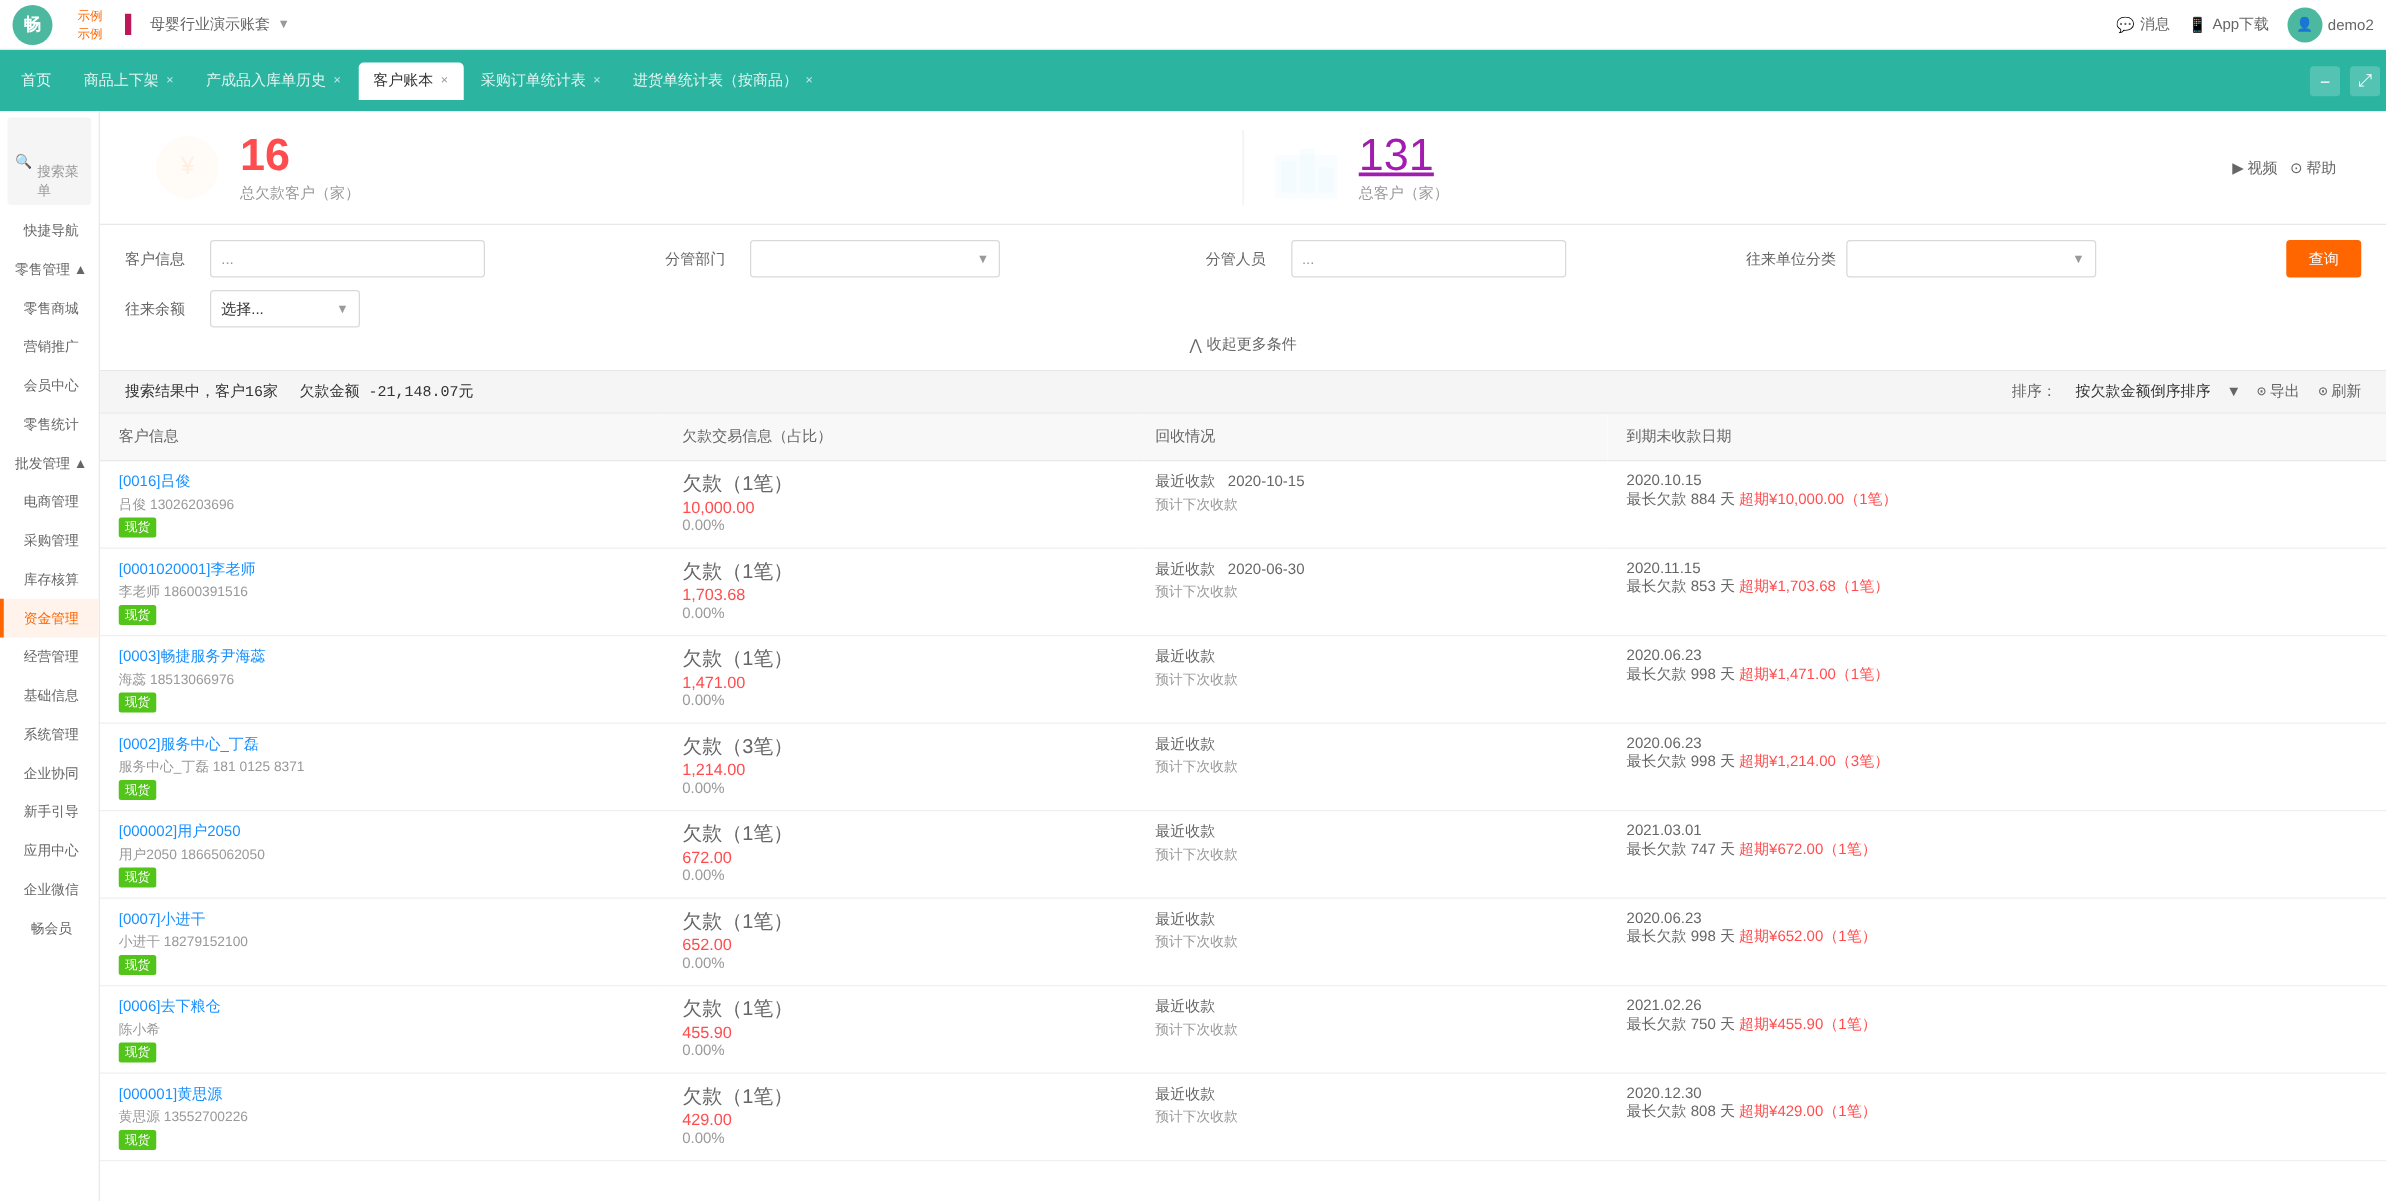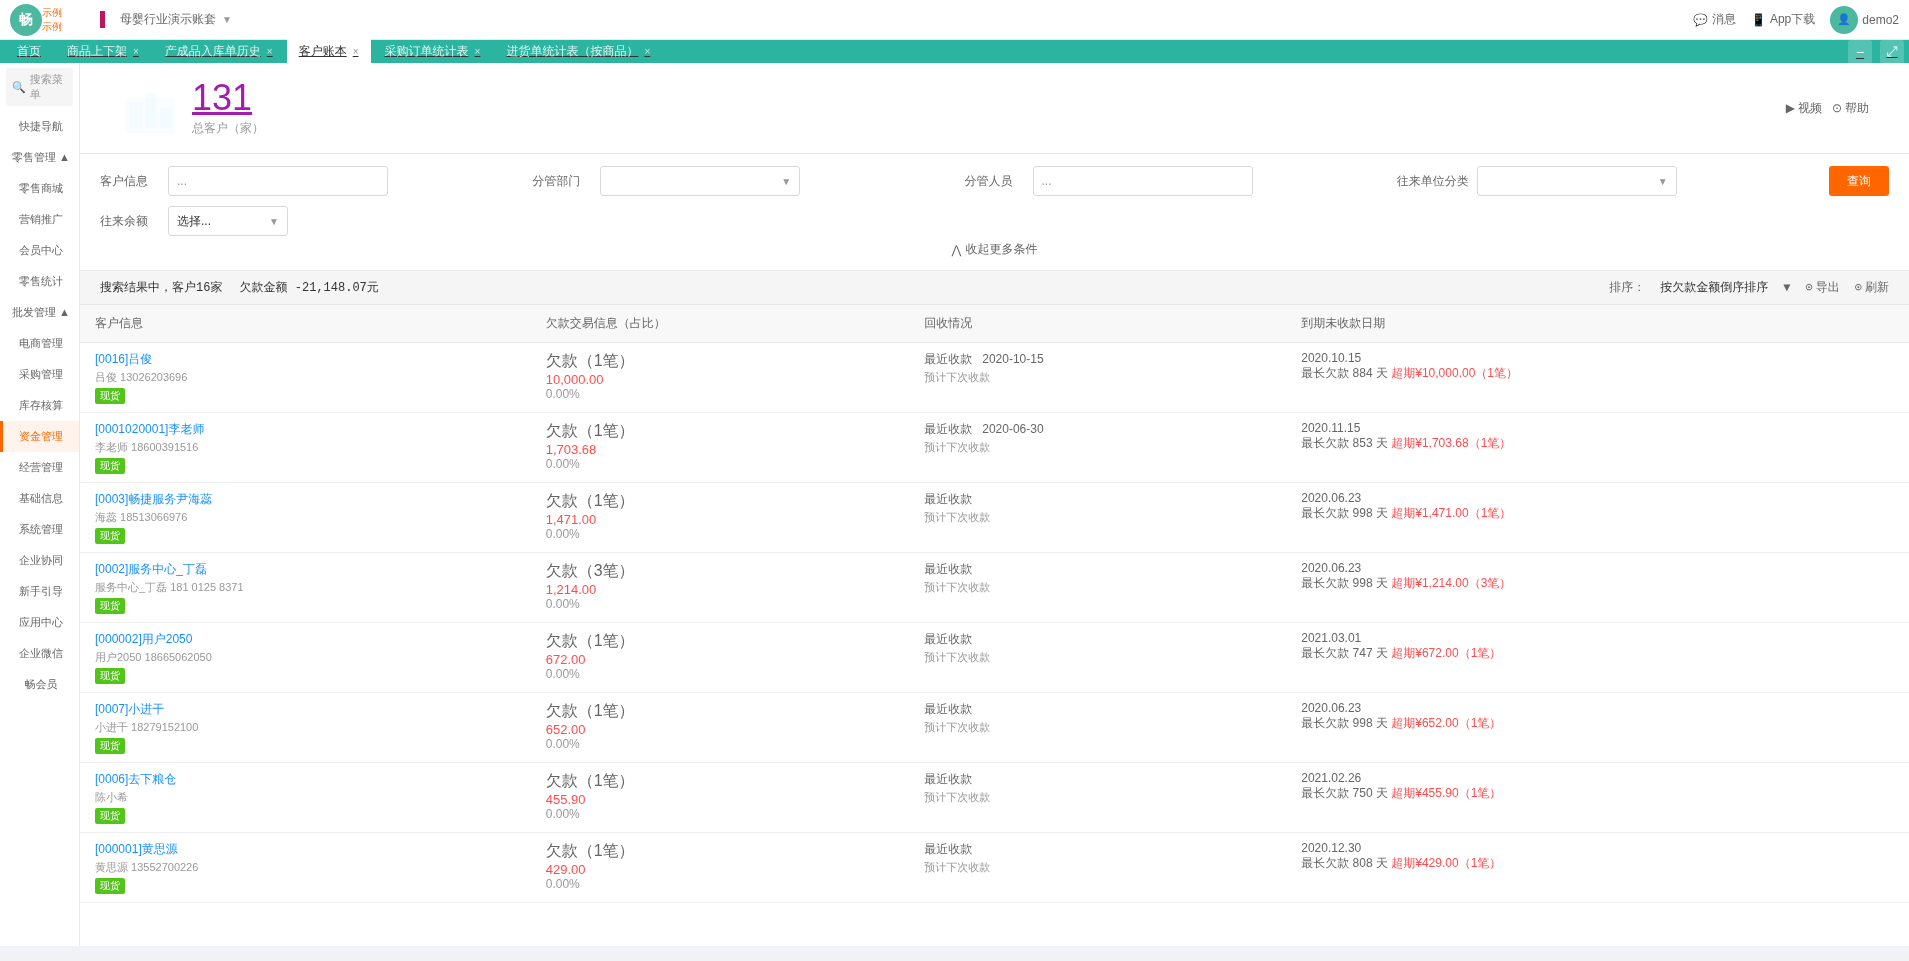--- a/index.html
+++ b/index.html
@@ -2,28 +2,28 @@
 <html><head>
   <meta charset="utf-8">
   <style>
     * { margin: 0; padding: 0; box-sizing: border-box; }
     body { font-family: 'Microsoft YaHei', Arial, sans-serif; font-size: 12px; background: #f0f2f5; color: #333; overflow: hidden; }
     
     
     .top-bar { display: flex; align-items: center; background: #fff; height: 40px; padding: 0 10px; border-bottom: 1px solid #e8e8e8; }
     .logo-area { display: flex; align-items: center; width: 80px; }
     .logo-icon { width: 32px; height: 32px; background: #4db8a0; border-radius: 50%; display: flex; align-items: center; justify-content: center; color: white; font-size: 14px; font-weight: bold; }
-    .logo-text { font-size: 10px; color: #ff6600; margin-left: 0; }
+    .logo-text { font-size: 10px; color: #ff6600; margin-left: 20px; }
     .store-selector { display: flex; align-items: center; flex: 1; padding-left: 10px; font-size: 12px; color: #666; border-left: 5px solid #be185d; margin-left: 10px; padding-left: 15px; }
     .top-right { display: flex; align-items: center; gap: 15px; margin-left: auto; }
     .top-right-item { display: flex; align-items: center; gap: 4px; font-size: 12px; color: #666; cursor: pointer; }
     .avatar { width: 28px; height: 28px; border-radius: 50%; background: #4db8a0; color: white; display: flex; align-items: center; justify-content: center; font-size: 11px; }
 
     
-    .tab-bar { display: flex; align-items: center; background: #2bb5a0; height: 23px; padding: 0 5px; text-decoration: underline; }
+    .tab-bar { display: flex; align-items: center; background: #2bb5a0; height: 49px; padding: 0 5px; }
     .tab { display: flex; align-items: center; padding: 0 12px; height: 30px; font-size: 12px; color: rgba(255,255,255,0.85); cursor: pointer; margin-right: 2px; border-radius: 4px 4px 0 0; white-space: nowrap; gap: 6px; }
     .tab.active { background: #fff; color: #333; border-radius: 4px 4px 0 0; }
     .tab .close-x { font-size: 10px; color: rgba(255,255,255,0.7); cursor: pointer; }
     .tab.active .close-x { color: #999; }
     .tab-home { color: rgba(255,255,255,0.9); padding: 0 12px; font-size: 12px; }
     .tab-spacer { flex: 1; }
     .tab-bar-right { display: flex; align-items: center; gap: 8px; }
     .tab-bar-btn { width: 24px; height: 24px; background: rgba(255,255,255,0.2); border-radius: 3px; display: flex; align-items: center; justify-content: center; color: white; font-size: 14px; cursor: pointer; }
 
     
@@ -151,21 +151,21 @@
     <div class="tab-bar-btn">−</div>
     <div class="tab-bar-btn">⤢</div>
   </div>
 </div>
 
 <div class="layout">
 
   <div class="sidebar">
     <div class="search-box">
       <span>🔍</span>
-      <span style="margin-left:4px;">搜索菜单</span>
+      <span style="margin-left:4px;margin-top:32px;">搜索菜单</span>
     </div>
     <div class="sidebar-item">
       <span>快捷导航</span>
     </div>
     <div class="sidebar-item">
       <span>零售管理 ▲</span>
     </div>
     <div class="sidebar-item">
       <span>零售商城</span>
     </div>
@@ -215,20 +215,32 @@
       <span>企业微信</span>
     </div>
     <div class="sidebar-item">
       <span>畅会员</span>
     </div>
   </div>
 
   <div class="main">
 
     <div class="stats-area">
+      <div class="stat-card">
+        <div class="stat-icon">
+          <svg width="60" height="60" viewBox="0 0 60 60">
+            <circle cx="30" cy="30" r="25" fill="#ff9a3c" opacity="0.3"></circle>
+            <text x="30" y="35" text-anchor="middle" font-size="20" fill="#ff9a3c">¥</text>
+          </svg>
+        </div>
+        <div class="stat-info">
+          <span class="stat-number red">16</span>
+          <span class="stat-label">总欠款客户（家）</span>
+        </div>
+      </div>
       <div class="stat-card" style="position:relative;">
         <div class="stat-icon">
           <svg width="60" height="60" viewBox="0 0 60 60">
             <rect x="5" y="20" width="50" height="35" rx="2" fill="#7ecef4" opacity="0.3"></rect>
             <rect x="10" y="25" width="12" height="25" fill="#7ecef4" opacity="0.4"></rect>
             <rect x="25" y="15" width="12" height="35" fill="#7ecef4" opacity="0.4"></rect>
             <rect x="40" y="30" width="12" height="20" fill="#7ecef4" opacity="0.4"></rect>
           </svg>
         </div>
         <div class="stat-info">

